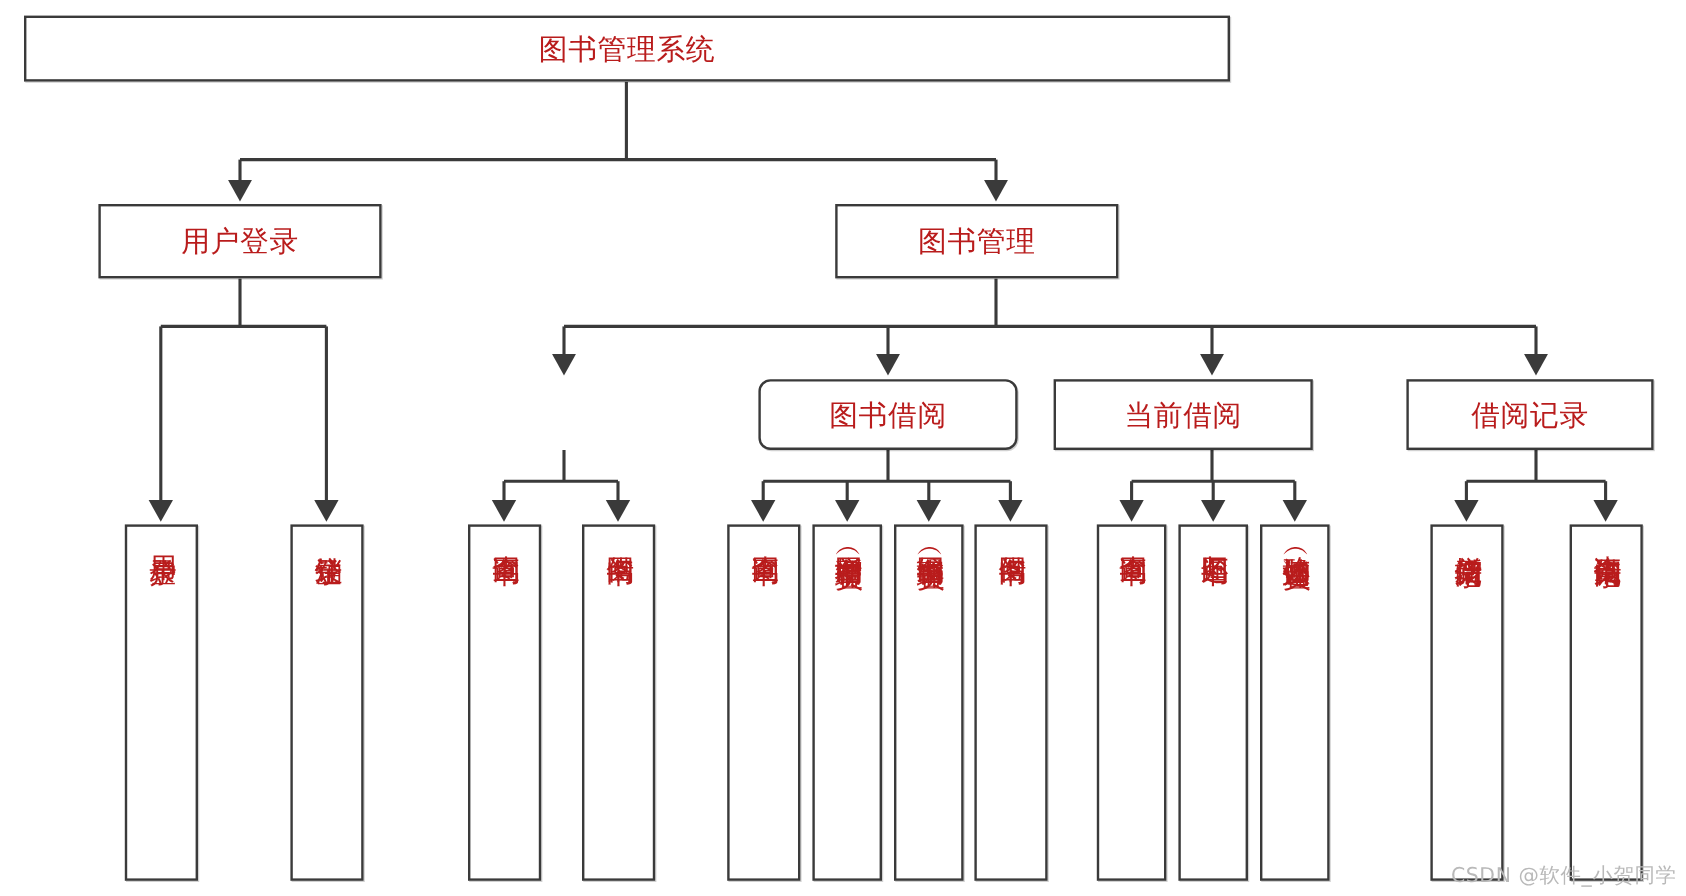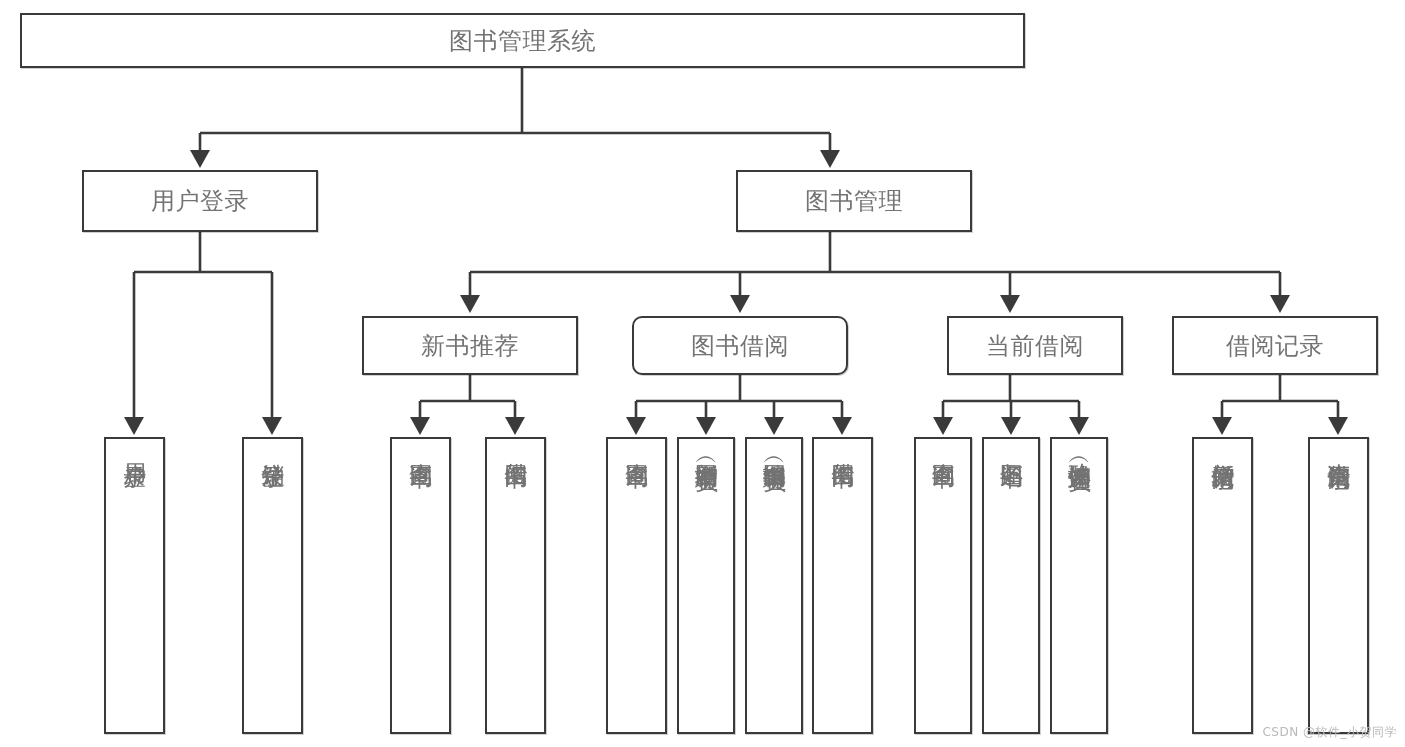--- a/index.html
+++ b/index.html
@@ -24,21 +24,21 @@
     pointer-events: none;
   }
   .node {
     position: absolute;
     box-sizing: border-box;
     background: #ffffff;
     border: 2.4px solid #3a3a3a;
     display: flex;
     align-items: center;
     justify-content: center;
-    color: #737373;
+    color: #b91c1c;
     box-shadow: 1px 1px 0 rgba(0,0,0,0.18);
   }
   .node.horiz {
     font-size: 24px;
     letter-spacing: 0.5px;
   }
   .node.vert {
     writing-mode: vertical-rl;
     text-orientation: upright;
     font-size: 23px;
@@ -50,21 +50,21 @@
   }
   .node.vert .vlabel {
     writing-mode: vertical-rl;
     text-orientation: upright;
     white-space: nowrap;
   }
   .watermark {
     position: absolute;
     right: 8px;
     bottom: 6px;
-    font-size: 12px;
+    font-size: 17px;
     color: #b9b9b9;
     letter-spacing: 0.5px;
     user-select: none;
     white-space: nowrap;
   }
 </style>
 </head>
 <body>
 
 <div id="canvas">
@@ -119,31 +119,28 @@
     </g>
   </svg>
 
   <div class="node horiz" style="left:20px; top:13px; width:1005px; height:55px;">
     <span>图书管理系统</span>
   </div>
 
   <div class="node horiz" style="left:82px; top:170px; width:236px; height:62px;">
     <span>用户登录</span>
   </div>
-  <div class="node horiz" style="left:736px; top:170px; width:236px; height:62px;font-family:Liberation Serif, serif;">
+  <div class="node horiz" style="left:696px; top:170px; width:236px; height:62px;font-family:Liberation Serif, serif;">
     <span>图书管理</span>
   </div>
 
-  <div class="node horiz" style="left:362px; top:316px; width:216px; height:59px;">
-    <span>新书推荐</span>
-  </div>
   <div class="node horiz" style="left:632px; top:316px; width:216px; height:59px;border-radius:10px;">
     <span>图书借阅</span>
   </div>
-  <div class="node horiz" style="left:947px; top:316px; width:176px; height:59px;">
+  <div class="node horiz" style="left:878px; top:316px; width:216px; height:59px;">
     <span>当前借阅</span>
   </div>
   <div class="node horiz" style="left:1172px; top:316px; width:206px; height:59px;">
     <span>借阅记录</span>
   </div>
 
   <div class="node vert" style="left:104px; top:437px; width:61px; height:297px;">
     <span class="vlabel">用户登录</span>
   </div>
   <div class="node vert" style="left:242px; top:437px; width:61px; height:297px;">

